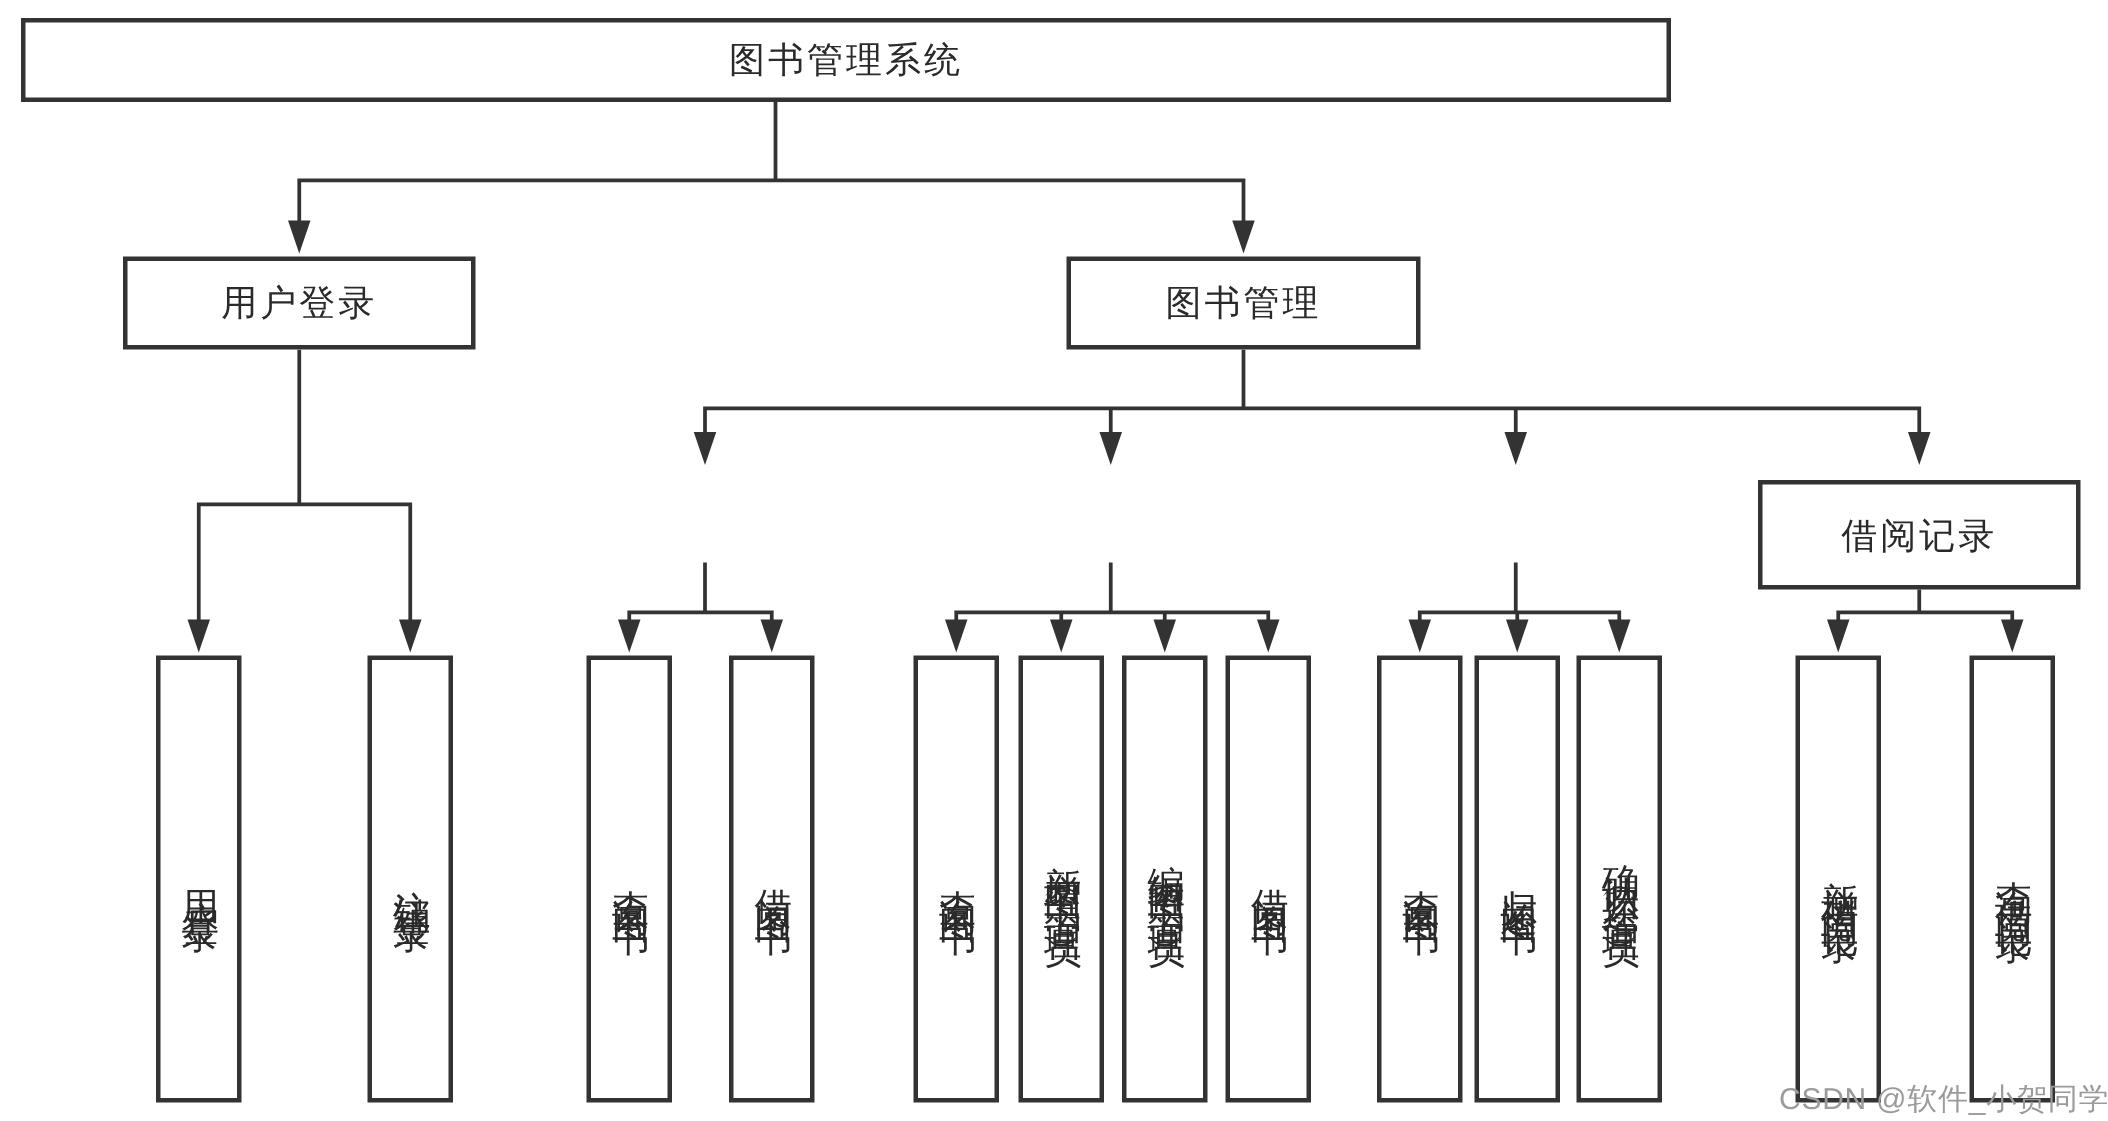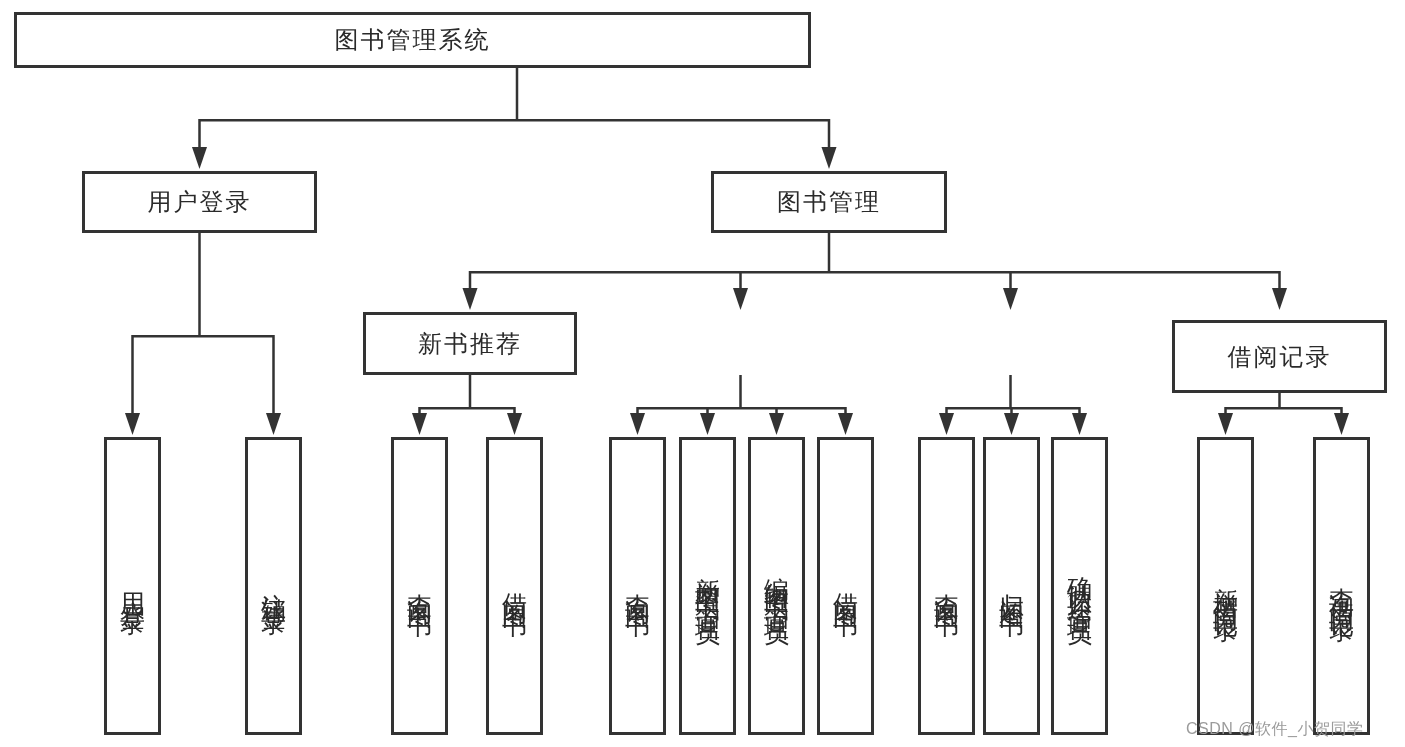--- a/index.html
+++ b/index.html
@@ -38,21 +38,21 @@
     line-height: 1;
     letter-spacing: 6.5px;
     white-space: nowrap;
   }
   .watermark {
     position: absolute;
     left: 1186px;
     top: 719px;
     z-index: 5;
     color: #9b9b9b;
-    font-size: 16px;
+    font-size: 20px;
     letter-spacing: 0.5px;
     white-space: nowrap;
   }
 </style>
 </head>
 <body>
 
 <div class="canvas">
 
   <svg class="connectors" viewBox="0 0 1405 747" xmlns="http://www.w3.org/2000/svg">
@@ -80,26 +80,25 @@
       <polygon points="769,413 784,413 776.5,435"></polygon>
       <polygon points="838,413 853,413 845.5,435"></polygon>
       <polygon points="939,413 954,413 946.5,435"></polygon>
       <polygon points="1004,413 1019,413 1011.5,435"></polygon>
       <polygon points="1072,413 1087,413 1079.5,435"></polygon>
       <polygon points="1218,413 1233,413 1225.5,435"></polygon>
       <polygon points="1334,413 1349,413 1341.5,435"></polygon>
     </g>
   </svg>
 
-  <div class="box hbox" style="left:14px; top:12px; width:797px; height:56px;">图书管理系统</div>
+  <div class="box hbox" style="left:14px; top:12px; width:1100px; height:56px;">图书管理系统</div>
 
   <div class="box hbox" style="left:82px; top:171px; width:235px; height:62px;">用户登录</div>
   <div class="box hbox" style="left:711px; top:171px; width:236px; height:62px;">图书管理</div>
 
-  <div class="box hbox" style="left:363px; top:312px; width:214px; height:63px;">新书推荐</div>
   <div class="box hbox" style="left:1172px; top:320px; width:215px; height:73px;">借阅记录</div>
 
   <div class="box vbox" style="left:104px; top:437px; width:57px; height:298px;">
     <span>用户登录</span>
   </div>
   <div class="box vbox" style="left:245px; top:437px; width:57px; height:298px;">
     <span>注销登录</span>
   </div>
 
   <div class="box vbox" style="left:391px; top:437px; width:57px; height:298px;">

